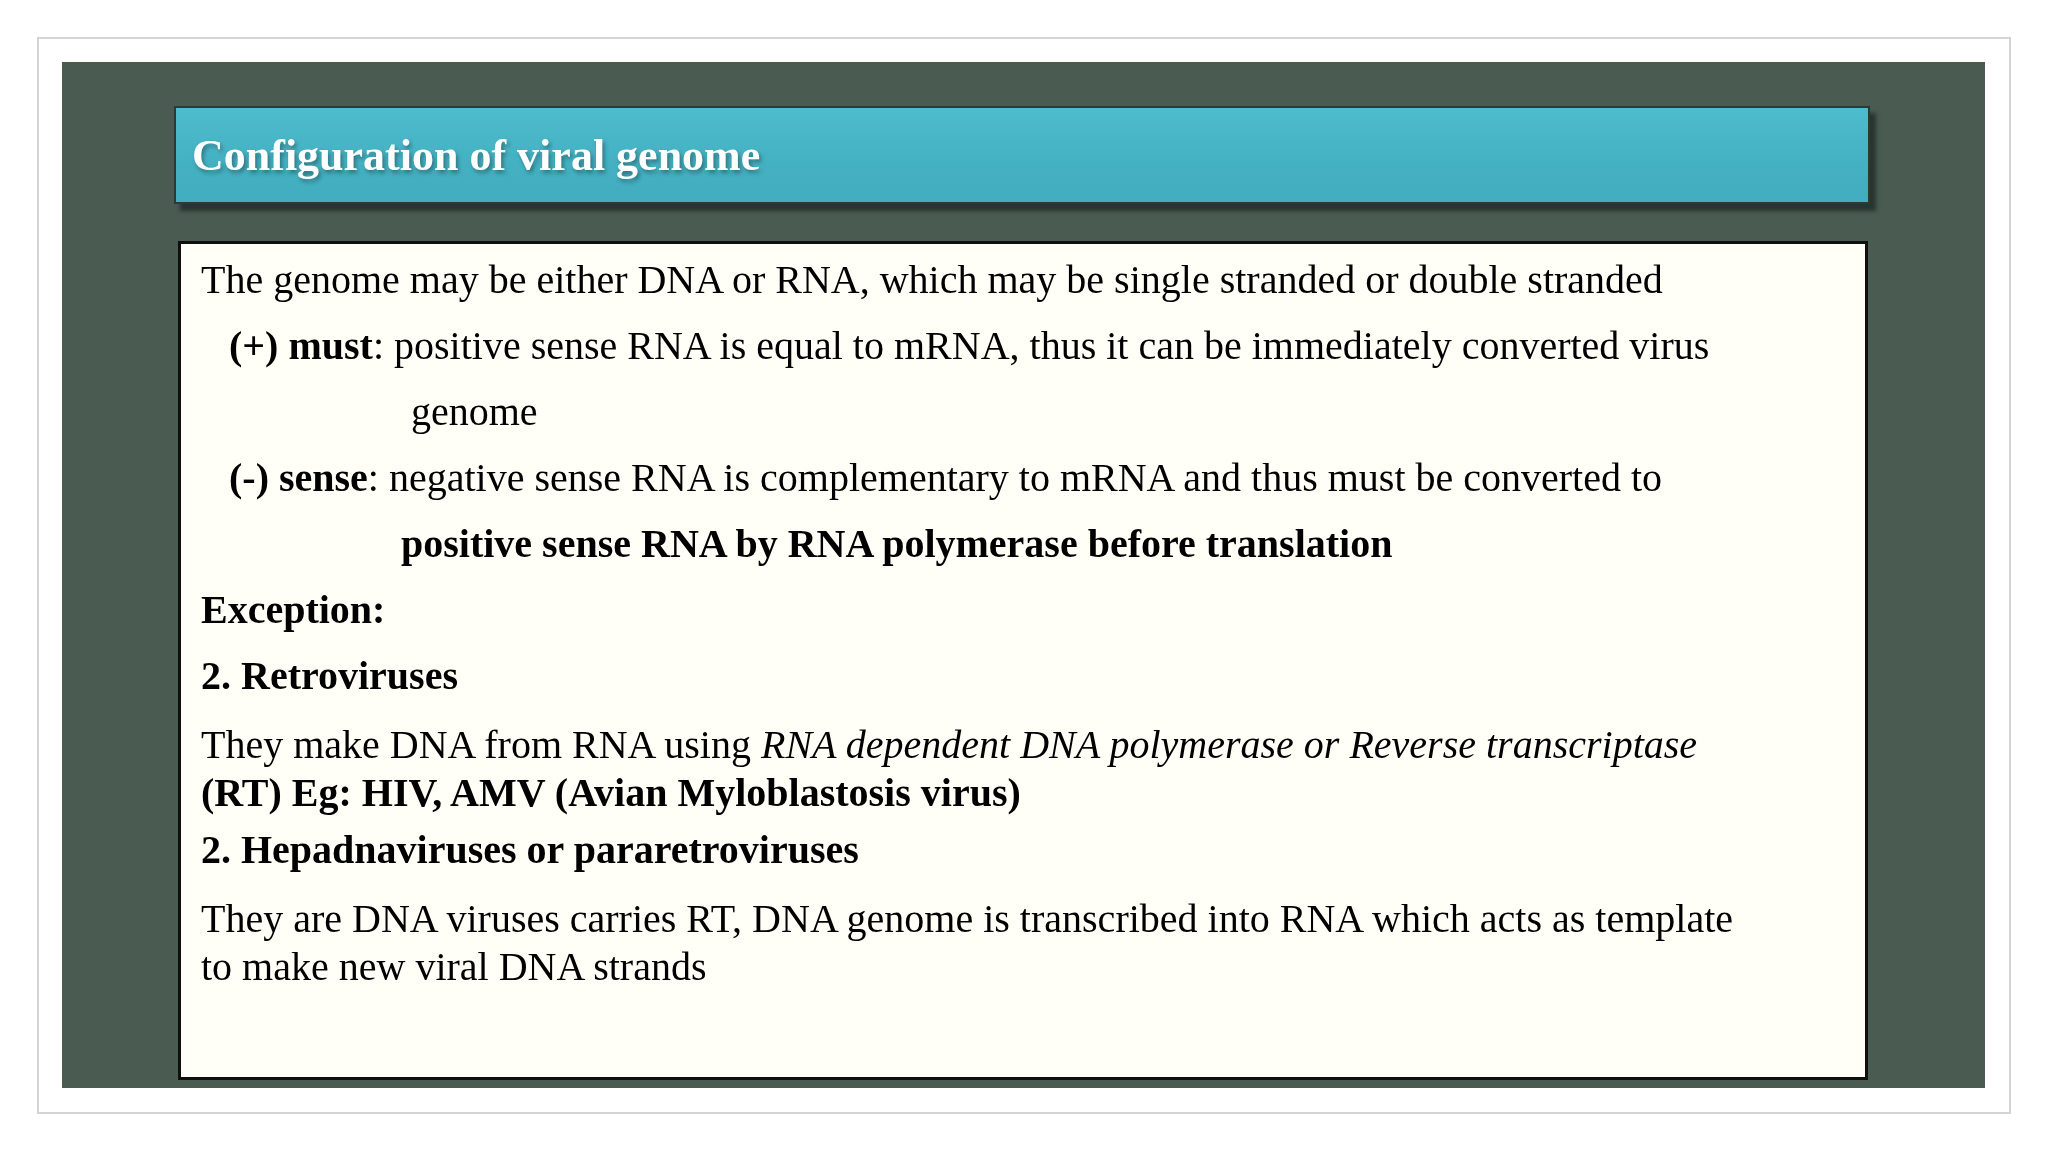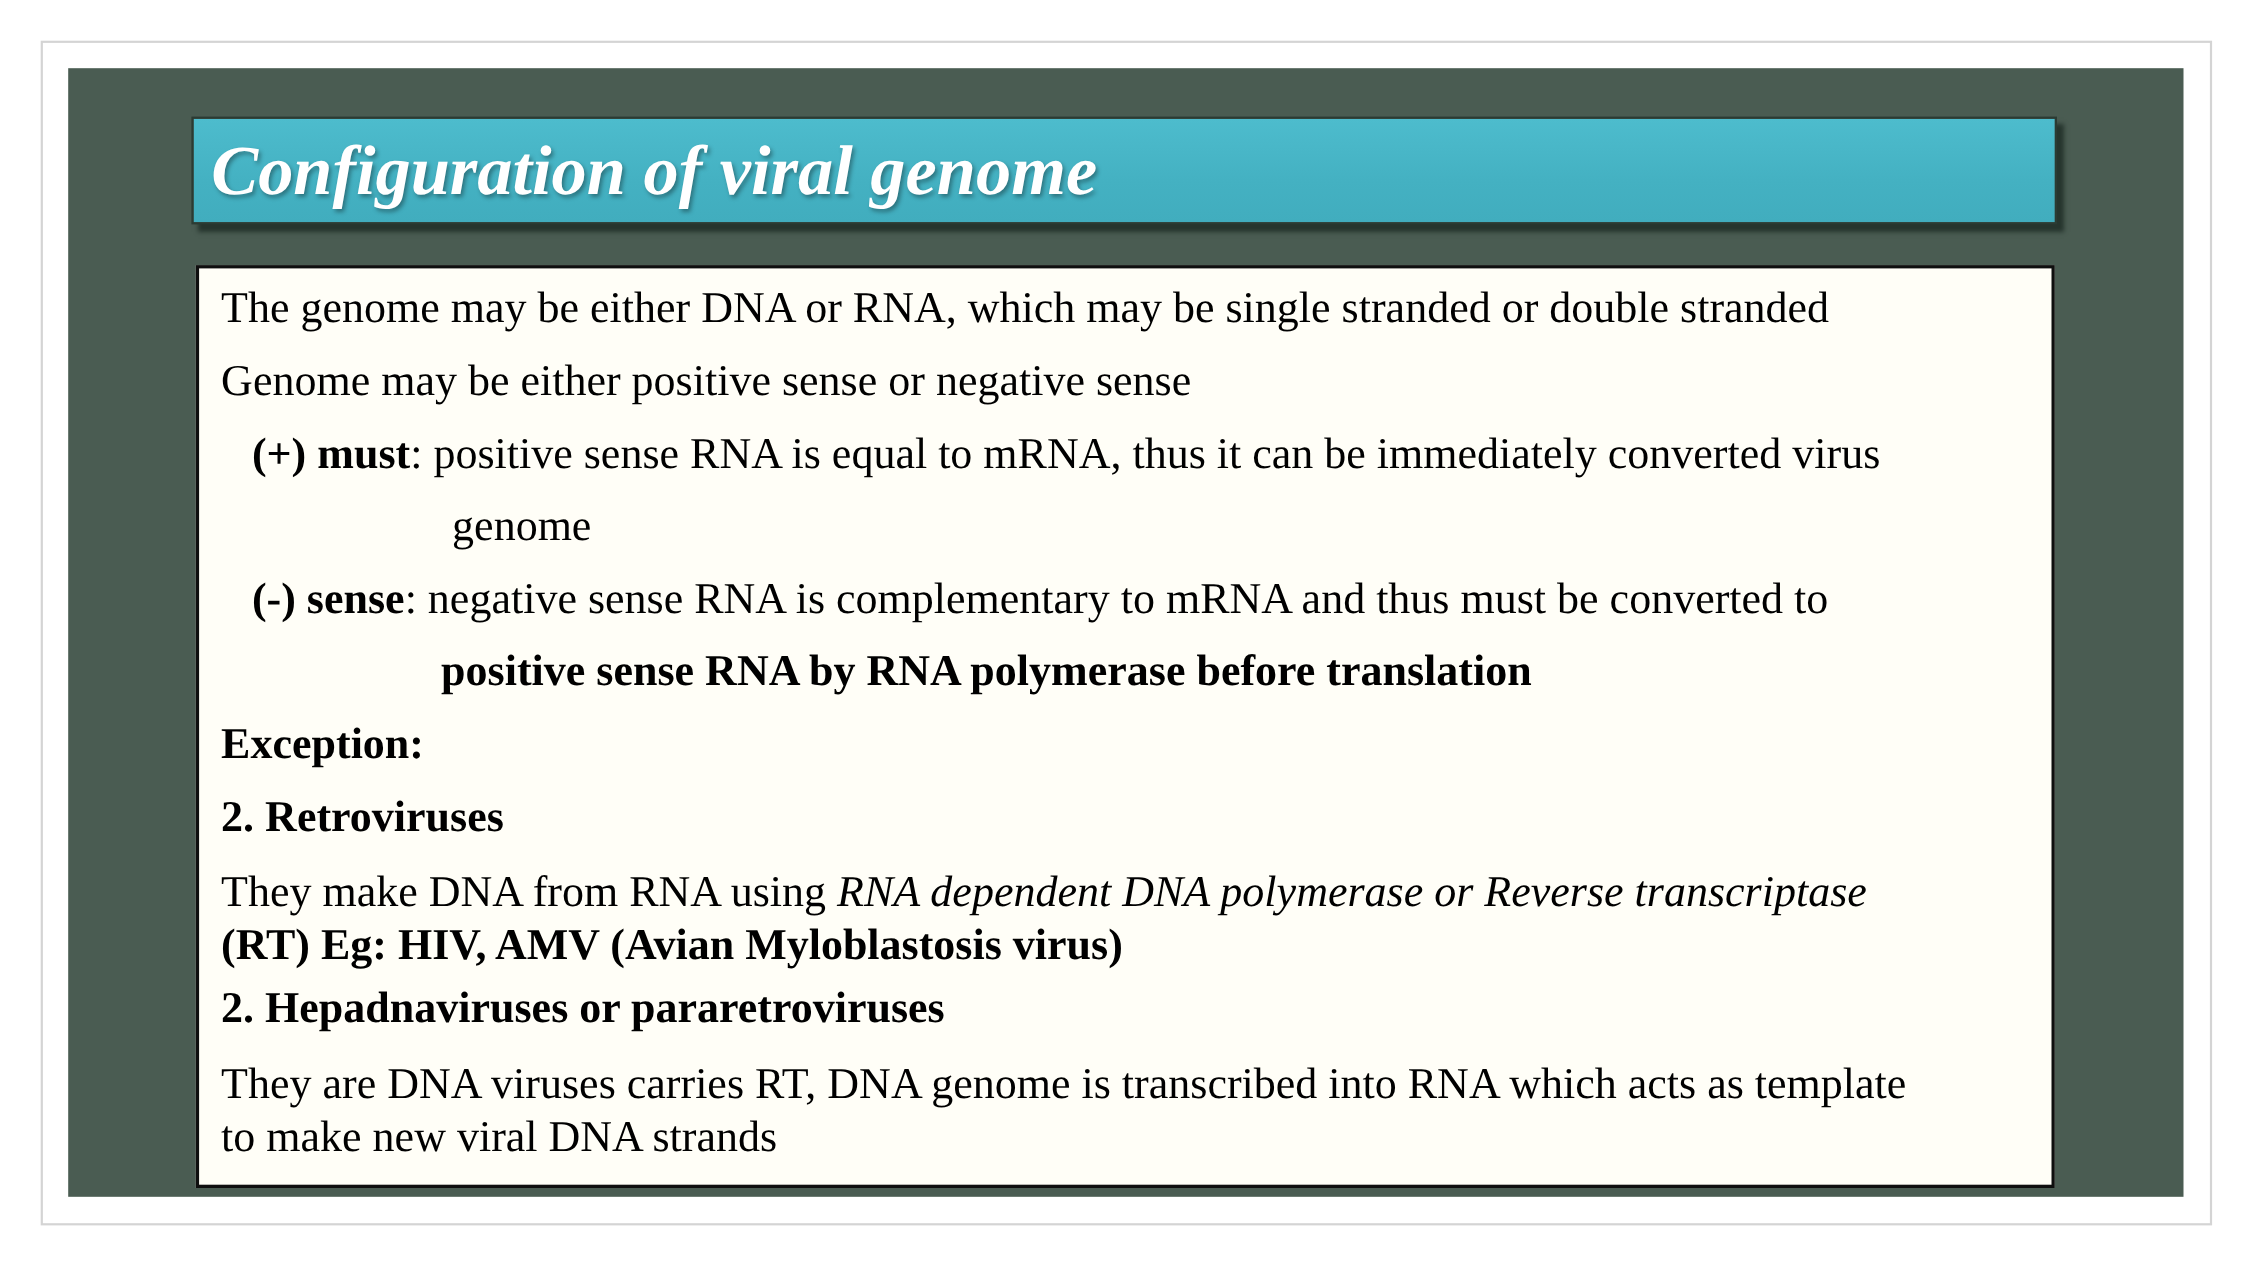--- a/index.html
+++ b/index.html
@@ -42,27 +42,26 @@
     width: 1696px;
     height: 98px;
     box-sizing: border-box;
     background: linear-gradient(180deg, #4dbccd 0%, #44b1c2 60%, #41adbe 100%);
     border: 2px solid #2b3b33;
     box-shadow: 6px 7px 4px rgba(10, 22, 16, 0.55);
     display: flex;
     align-items: center;
   }
   .title-text {
-    font-size: 64px;
+    font-size: 44px;
     font-weight: bold;
     color: #ffffff;
     padding-left: 16px;
     white-space: nowrap;
     text-shadow: 2px 3px 4px rgba(0, 0, 0, 0.35);
-    font-style: italic;
   }
   .content-box {
     position: absolute;
     left: 116px;
     top: 179px;
     width: 1690px;
     height: 839px;
     box-sizing: border-box;
     background: #fffef7;
     border: 3px solid #0f0f0f;
@@ -98,23 +97,20 @@
     <div class="title-bar">
       <div class="title-text">Configuration of viral genome</div>
     </div>
 
     <div class="content-box">
 
       <div class="tline">
         <span>The genome may be either DNA or RNA, which may be single stranded or double stranded</span>
       </div>
 
-      <div class="tline">
-        <span>Genome may be either positive sense or negative sense</span>
-      </div>
 
       <div class="tline indent-sense">
         <span class="b">(+) must</span><span>: positive sense RNA is equal to mRNA, thus it can be immediately converted virus</span>
       </div>
 
       <div class="tline indent-wrap-a">
         <span>genome</span>
       </div>
 
       <div class="tline indent-sense">

